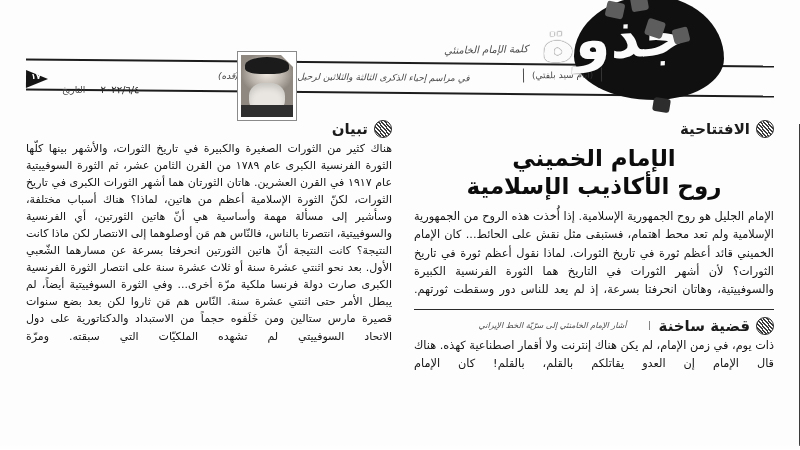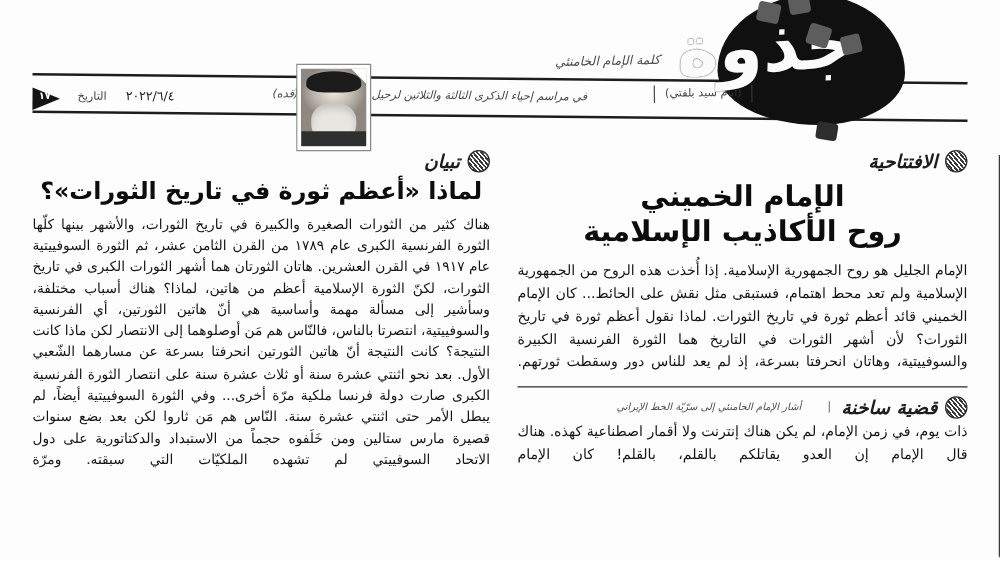--- a/index.html
+++ b/index.html
@@ -104,21 +104,21 @@
     width:0;height:0;
     border-top:9px solid transparent;border-bottom:9px solid transparent;
     border-left:22px solid #151515;
     transform:rotate(.5deg);
   }
   .issue-no{
     position:absolute;left:31px;top:72px;z-index:5;
     color:#fff;font-size:8px;font-weight:700;text-align:right;
   }
   .date-text{
-    position:absolute;left:62px;top:72px;
+    position:absolute;left:62px;top:84px;
     font-size:10px;color:#222;white-space:nowrap;
     transform:rotate(.5deg);
   }
   .date-label{font-size:9px;color:#444;margin-right:12px;}
 
   
   .cols{position:absolute;top:120px;left:0;right:0;bottom:0;display:flex;}
   .col-right{width:398px;padding:0 26px 0 12px;box-sizing:border-box;position:relative;}
   .col-left{width:402px;padding:0 10px 0 26px;box-sizing:border-box;position:relative;}
   .vsep{
@@ -129,21 +129,21 @@
     display:flex;align-items:center;justify-content:flex-start;
     gap:6px;direction:rtl;margin-bottom:2px;
   }
   .kicker-dot{
     width:16px;height:16px;border-radius:50%;
     background:
       repeating-linear-gradient(50deg,#ffffff 0 1.2px,#3a3a3a 1.2px 2.6px);
     border:1px solid #2a2a2a;flex:none;
   }
   .kicker-label{
-    font-size:15px;color:#1c1c1c;font-style:italic;font-weight:700;
+    font-size:15px;color:#1c1c1c;font-weight:700;
     letter-spacing:1px;white-space:nowrap;
   }
   .kicker-sub{
     font-size:8px;color:#3a3a3a;font-style:italic;
     border-right:1px solid #777;padding-right:22px;margin-right:3px;
     white-space:nowrap;opacity:.9;
   }
 
   .headline{
     font-size:23px;font-weight:700;line-height:1.22;
@@ -235,19 +235,18 @@
 
       <div class="body">ذات يوم، في زمن الإمام، لم يكن هناك إنترنت ولا أقمار اصطناعية كهذه. هناك قال الإمام إن العدو يقاتلكم بالقلم، بالقلم! كان الإمام</div>
     </div>
 
     <div class="col-left">
       <div class="kicker">
         <span class="kicker-dot"></span>
         <span class="kicker-label">تبيان</span>
       </div>
 
-      <div class="headline left">لماذا «أعظم ثورة في تاريخ الثورات»؟</div>
       <div class="body dense">هناك كثير من الثورات الصغيرة والكبيرة في تاريخ الثورات، والأشهر بينها كلّها الثورة الفرنسية الكبرى عام ١٧٨٩ من القرن الثامن عشر، ثم الثورة السوفييتية عام ١٩١٧ في القرن العشرين. هاتان الثورتان هما أشهر الثورات الكبرى في تاريخ الثورات، لكنّ الثورة الإسلامية أعظم من هاتين، لماذا؟ هناك أسباب مختلفة، وسأشير إلى مسألة مهمة وأساسية هي أنّ هاتين الثورتين، أي الفرنسية والسوفييتية، انتصرتا بالناس، فالنّاس هم مَن أوصلوهما إلى الانتصار لكن ماذا كانت النتيجة؟ كانت النتيجة أنّ هاتين الثورتين انحرفتا بسرعة عن مسارهما الشّعبي الأول. بعد نحو اثنتي عشرة سنة أو ثلاث عشرة سنة على انتصار الثورة الفرنسية الكبرى صارت دولة فرنسا ملكية مرّة أخرى... وفي الثورة السوفييتية أيضاً، لم يبطل الأمر حتى اثنتي عشرة سنة. النّاس هم مَن ثاروا لكن بعد بضع سنوات قصيرة مارس ستالين ومن خَلَفوه حجماً من الاستبداد والدكتاتورية على دول الاتحاد السوفييتي لم تشهده الملكيّات التي سبقته. ومرّة</div>
     </div>
   </div>
 
   <div class="fade-bottom"></div>
 </div>
 
 </body></html>

